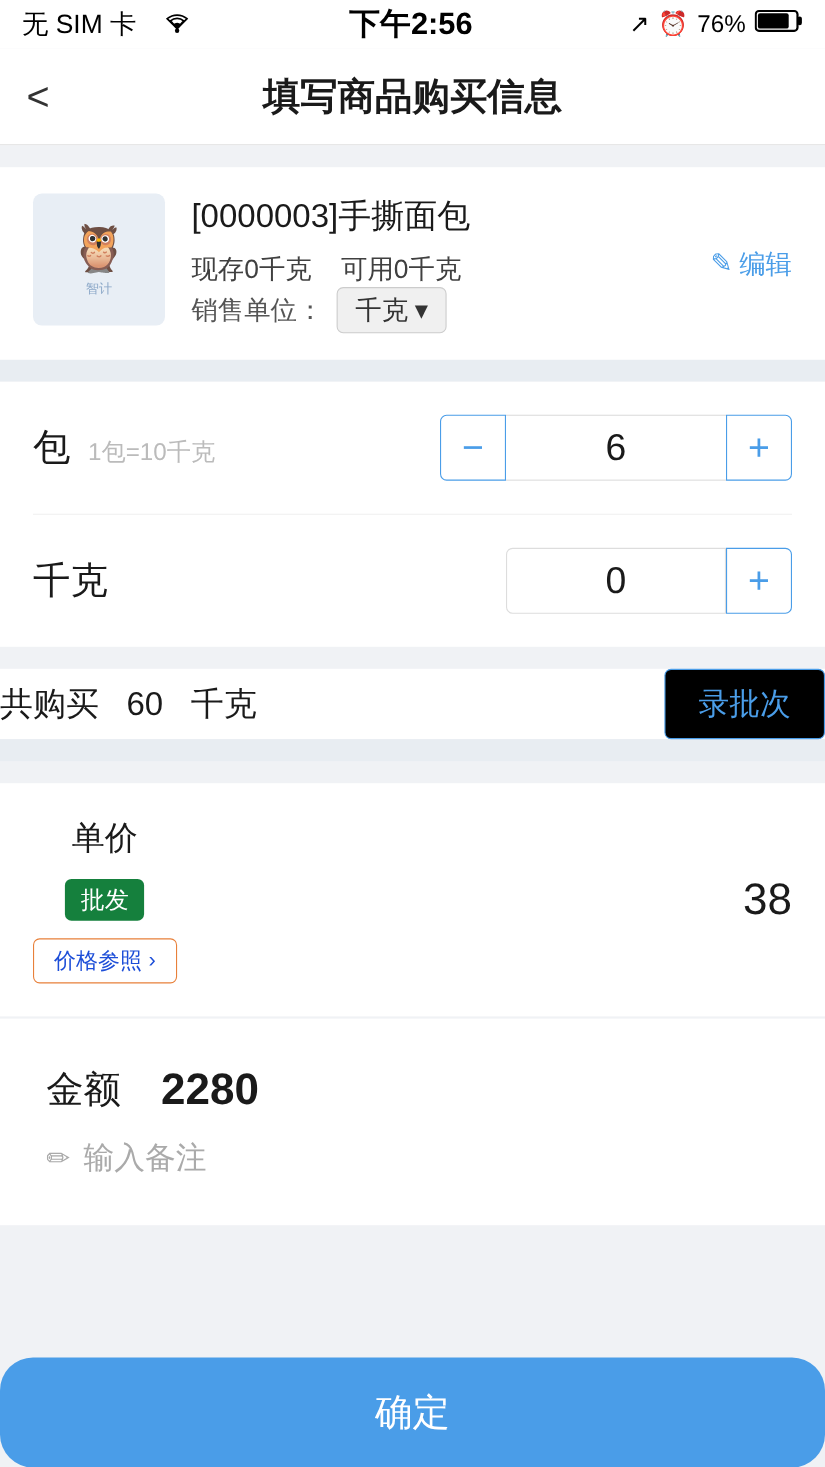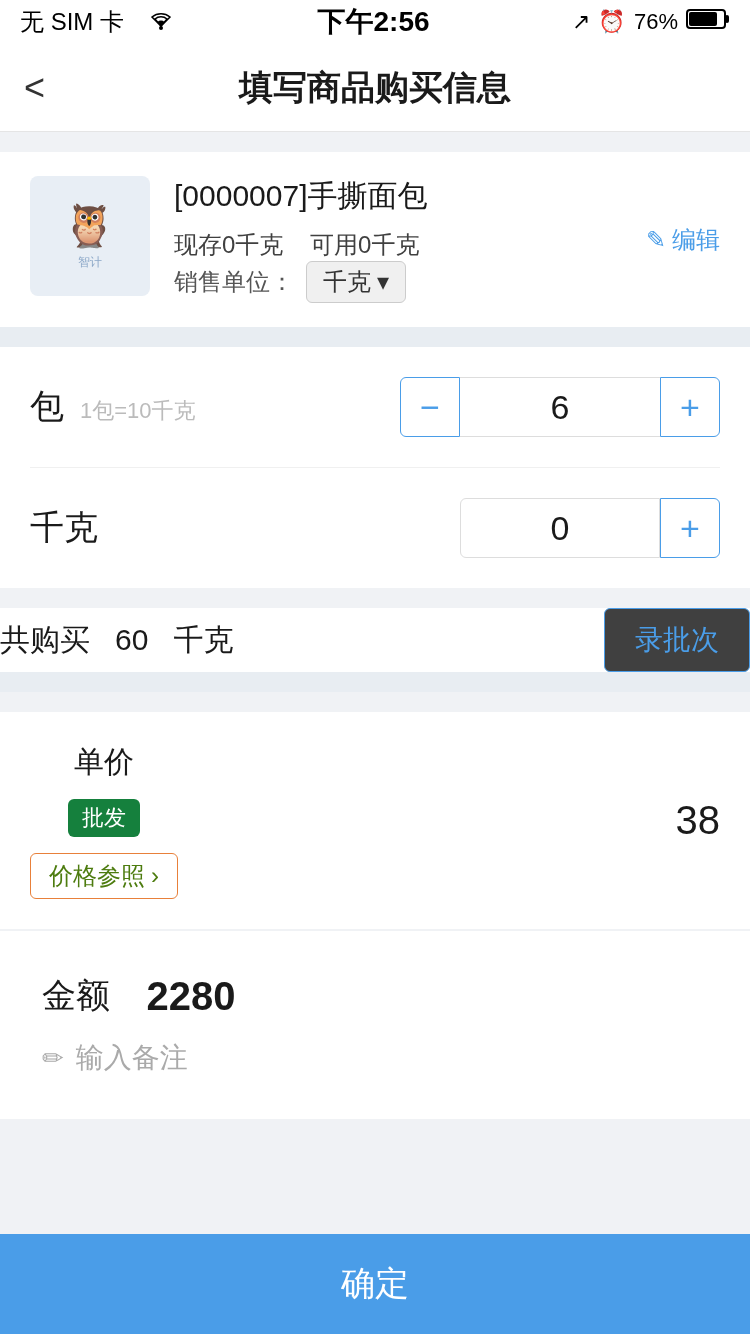--- a/index.html
+++ b/index.html
@@ -212,21 +212,21 @@
       justify-content: space-between;
       margin-top: 20px;
     }
     .total-text {
       font-size: 30px;
       color: #1a1a1a;
     }
     .batch-btn {
       border: 1px solid #4a9de8;
       color: #4a9de8;
-      background: #404040;
+      background: #000000;
       padding: 12px 30px;
       border-radius: 6px;
       font-size: 28px;
       cursor: pointer;
     }
 
     
     .price-section {
       background: #fff;
       padding: 30px;
@@ -247,24 +247,24 @@
     }
     .price-type-badge {
       background: #15803d;
       color: #fff;
       border-radius: 6px;
       padding: 4px 14px;
       font-size: 22px;
     }
     .price-ref-btn {
       border: 1.5px solid #e8803a;
-      color: #4d7c0f;
+      color: #1d4ed8;
       border-radius: 6px;
       padding: 6px 18px;
-      font-size: 24px;
+      font-size: 20px;
       display: flex;
       align-items: center;
       gap: 6px;
       cursor: pointer;
       background: #fff;
     }
     .price-value {
       font-size: 40px;
       color: #1a1a1a;
       font-weight: 500;
@@ -317,20 +317,21 @@
       position: fixed;
       bottom: 0;
       left: 0;
       width: 750px;
       height: 100px;
       background: #4a9de8;
       display: flex;
       align-items: center;
       justify-content: center;
       cursor: pointer;
+      border-radius: 30px;
     }
     .confirm-text {
       font-size: 34px;
       color: #fff;
       font-weight: 500;
     }
 
     .product-card-wrapper {
       position: relative;
       background: #fff;
@@ -374,21 +375,21 @@
   <span class="nav-title">填写商品购买信息</span>
 </div>
 
 <div class="product-card-wrapper">
   <div class="product-card">
     <div class="product-thumbnail">
       <span class="owl-icon">🦉</span>
       <span class="owl-text">智计</span>
     </div>
     <div class="product-info">
-      <div class="product-name">[0000007]手撕面包</div>
+      <div class="product-name">[0000003]手撕面包</div>
       <div class="product-stock">
         <span>现存0千克</span>
         &nbsp;&nbsp;
         <span>可用0千克</span>
       </div>
       <div class="product-unit-row">
         <span>销售单位：</span>
         <span class="unit-badge">
           <span>千克</span>
           <span>▾</span>

